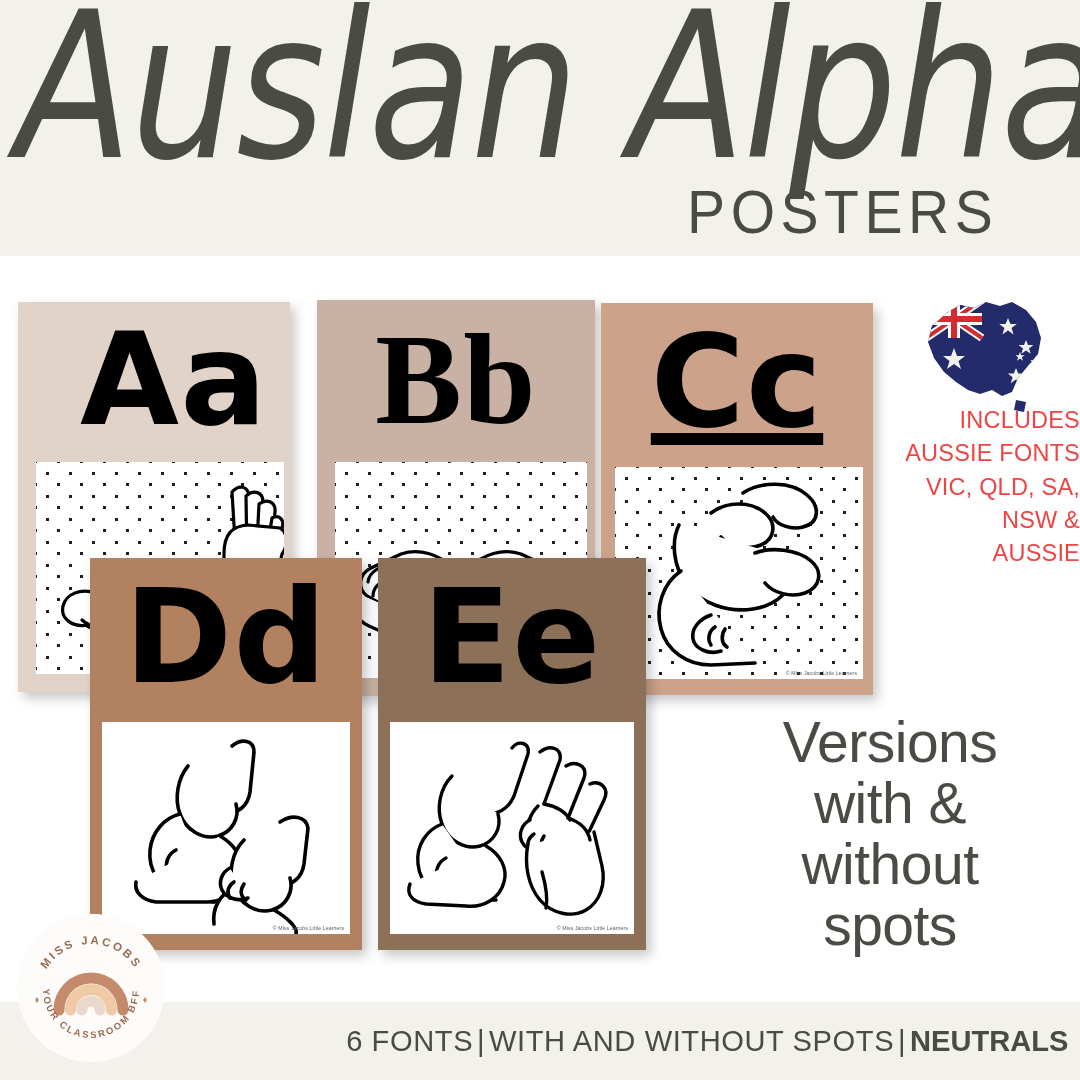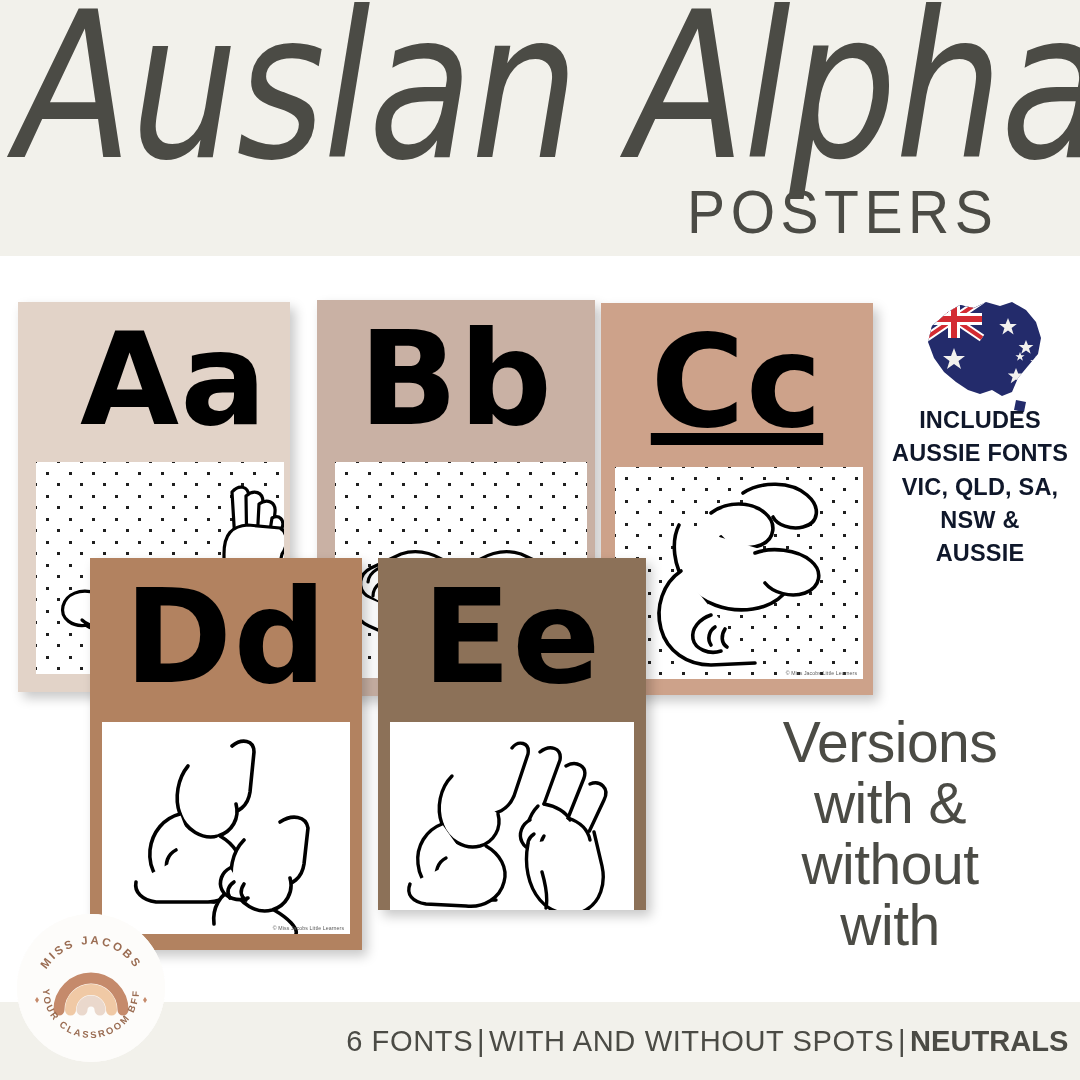--- a/index.html
+++ b/index.html
@@ -115,26 +115,26 @@
   }
 
   
   .aus-map { position: absolute; left: 908px; top: 296px; width: 150px; height: 122px; }
   .aus-map svg { width: 100%; height: 100%; }
 
   .includes-text {
     position: absolute;
     left: 880px; top: 404px;
     width: 200px;
-    text-align: center;
+    text-align: right;
     font-size: 23.5px;
-    font-weight: 700;
+    font-weight: 400;
     line-height: 1.42;
     letter-spacing: 0.2px;
-    color: #0f172a;
+    color: #ef4444;
   }
   .versions-text {
     position: absolute;
     left: 700px; top: 712px;
     width: 380px;
     text-align: center;
     font-size: 57px;
     font-weight: 300;
     line-height: 1.07;
     letter-spacing: -0.5px;
@@ -178,21 +178,21 @@
             <path d="M60 131 C44 126 30 132 27 144 C24 156 36 166 52 163"></path>
             <path d="M46 158 C54 166 70 166 84 161"></path>
           </g>
         </svg>
       </div>
       <div class="copyright">© Miss Jacobs Little Learners</div>
     </div>
   </div>
 
   <div class="card" id="card-b" style="left: 317px; top: 300px; width: 278px; height: 396px; background: rgb(201, 177, 164);">
-    <div class="letters" style="height:158px; font-size:130px;">Bb</div>
+    <div class="letters" style="height:158px; font-size:130px;font-family:Liberation Serif, serif;">Bb</div>
     <div class="panel" style="left:18px; top:162px; width:252px; height:216px;">
       <div class="dots" style="display: block;"></div>
       <div class="handwrap">
         <svg viewBox="0 0 252 216" xmlns="http://www.w3.org/2000/svg">
           <g fill="#ffffff" stroke="#000000" stroke-width="3.2" stroke-linejoin="round" stroke-linecap="round">
             <path d="M118 106 C104 92 84 86 66 92 L36 106 C24 112 22 126 32 134 L60 150 C74 158 96 156 108 146 L122 132 Z"></path>
             <path d="M60 104 C46 102 34 110 33 120"></path>
             <path d="M62 116 C48 116 38 124 38 134"></path>
             <path d="M66 128 C54 130 46 138 48 146"></path>
             <path d="M24 132 C16 142 20 158 34 164 L70 180 C86 186 106 182 116 172"></path>
@@ -250,21 +250,21 @@
             <path d="M132 160 C126 164 124 170 128 176"></path>
             <path d="M142 162 C138 168 138 174 144 178"></path>
             <path d="M172 188 C186 196 196 206 194 212"></path>
           </g>
         </svg>
       </div>
       <div class="copyright">© Miss Jacobs Little Learners</div>
     </div>
   </div>
 
-  <div class="card" id="card-e" style="left: 378px; top: 558px; width: 268px; height: 352px; z-index: 21; background: rgb(140, 113, 88);">
+  <div class="card" id="card-e" style="left: 378px; top: 558px; width: 268px; height: 392px; z-index: 21; background: rgb(140, 113, 88);">
     <div class="letters" style="height:158px; font-size:130px;">Ee</div>
     <div class="panel" style="left:12px; top:164px; width:244px; height:212px;">
       <div class="handwrap">
         <svg viewBox="0 0 244 212" xmlns="http://www.w3.org/2000/svg">
           <g fill="#ffffff" stroke="#000000" stroke-width="3.4" stroke-linejoin="round" stroke-linecap="round">
             <path d="M122 26 C128 18 140 20 138 32 L124 74 C118 88 106 94 94 90"></path>
             <path d="M62 54 C50 66 46 86 52 102 C58 118 74 128 90 124 C104 120 112 106 108 92"></path>
             <path d="M52 102 C36 108 26 124 28 142 C30 162 46 176 66 178 L106 178"></path>
             <path d="M56 136 C48 140 44 150 48 158 C52 166 64 170 74 166"></path>
             <path d="M60 150 C54 154 52 160 56 166"></path>
@@ -326,21 +326,21 @@
     <div>AUSSIE FONTS</div>
     <div>VIC, QLD, SA,</div>
     <div>NSW &amp;</div>
     <div>AUSSIE</div>
   </div>
 
   <div class="versions-text">
     <div>Versions</div>
     <div>with &amp;</div>
     <div>without</div>
-    <div>with</div>
+    <div>spots</div>
   </div>
 
   <div class="logo-badge">
     <svg viewBox="0 0 148 148" xmlns="http://www.w3.org/2000/svg">
       <defs>
         <path id="arcTop" d="M 22 82 A 52 52 0 0 1 126 82"></path>
         <path id="arcBot" d="M 26 76 A 48 48 0 0 0 122 76"></path>
       </defs>
       <circle cx="74" cy="74" r="74" fill="#fdfcfa"></circle>
 

